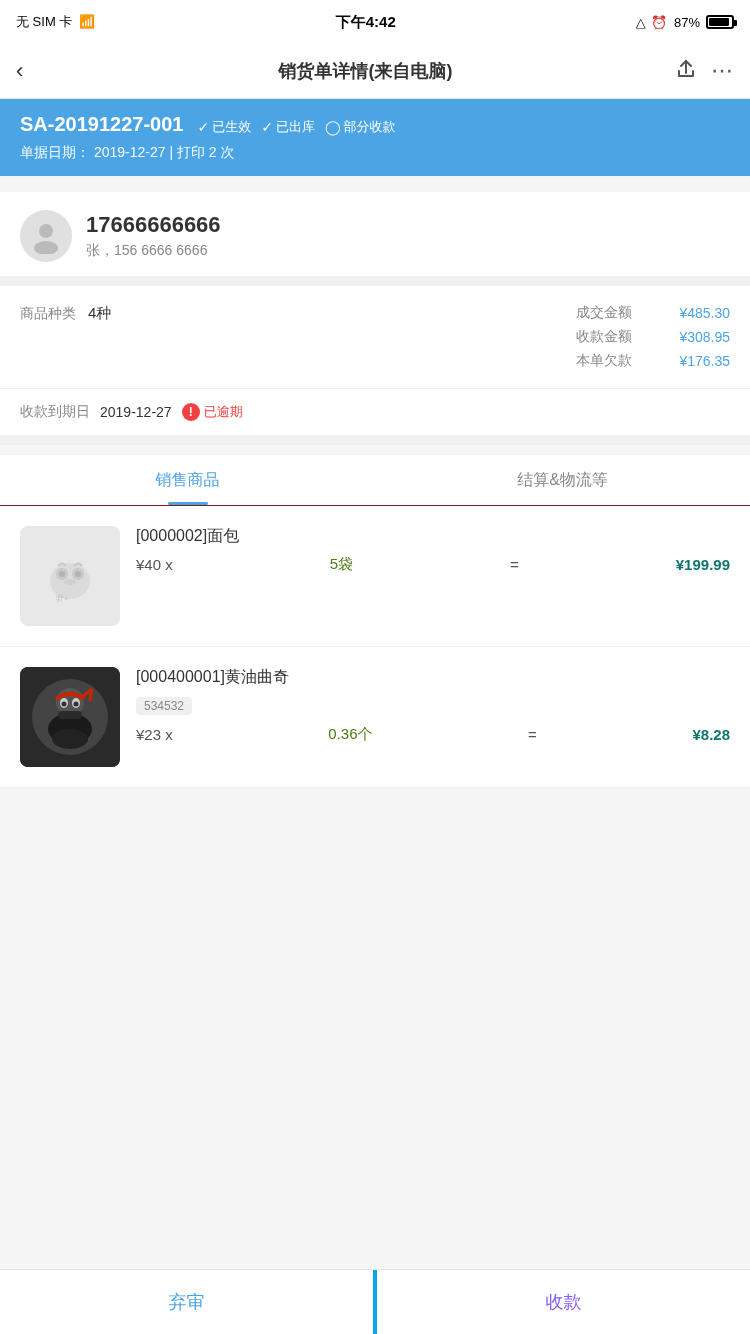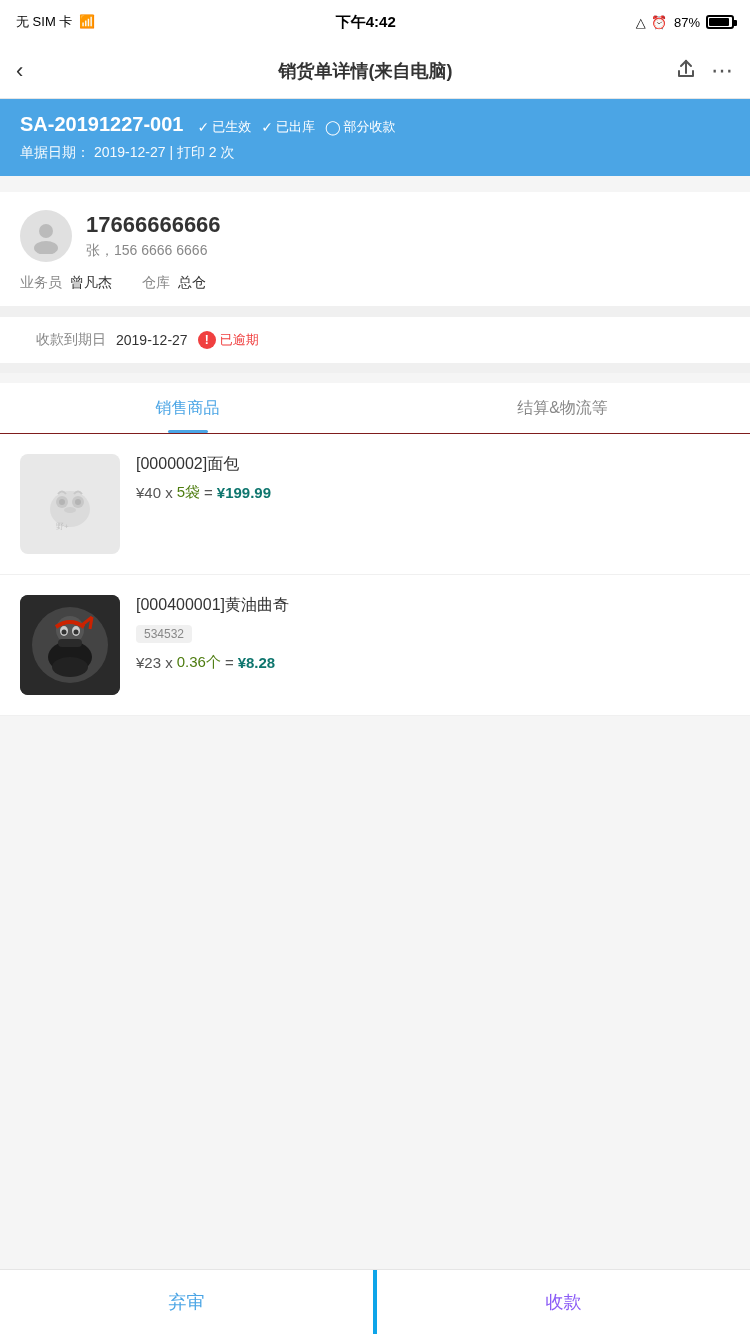--- a/index.html
+++ b/index.html
@@ -139,21 +139,21 @@
     .stat-row-label { color: #888; }
     .stat-row-value { color: #4ba5e5; font-weight: 500; min-width: 80px; text-align: right; }
 
     
     .due-date-section {
       background: #fff; padding: 14px 20px;
       border-top: 1px solid #f0f0f0;
     }
     .due-date-row {
       display: flex; align-items: center; gap: 10px;
-      font-size: 14px; color: #555; margin-left: 16px;
+      font-size: 14px; color: #555;
     }
     .due-date-label { color: #888; }
     .due-date-value { color: #333; }
     .overdue-badge {
       display: flex; align-items: center; gap: 4px;
       background: #fff; color: #f04040;
       font-size: 13px; font-weight: 500;
     }
     .overdue-icon {
       width: 18px; height: 18px; border-radius: 50%; background: #f04040;
@@ -200,21 +200,21 @@
       display: flex; align-items: center; justify-content: center;
     }
     .product-info { flex: 1; }
     .product-name { font-size: 16px; color: #333; font-weight: 500; margin-bottom: 8px; }
     .product-sku-badge {
       display: inline-block; background: #f0f0f0; color: #888;
       font-size: 12px; padding: 2px 8px; border-radius: 4px; margin-bottom: 10px;
     }
     .product-price-row {
       font-size: 15px; color: #555;
-      display: flex; align-items: center; gap: 4px;
+      display: flex; align-items: center; gap: 4px; justify-content: space-between;
     }
     .price-highlight { color: #4d7c0f; font-weight: 500; }
     .price-total { color: #0f766e; font-weight: 700; }
 
     
     .bottom-bar {
       position: fixed; bottom: 0; left: 0; width: 750px;
       height: 65px; background: #fff;
       border-top: 1px solid #e5e5e5;
       display: flex; align-items: center;
@@ -306,34 +306,46 @@
         <svg width="36" height="36" viewBox="0 0 36 36">
           <circle cx="18" cy="13" r="7" fill="#bbb"></circle>
           <ellipse cx="18" cy="30" rx="12" ry="7" fill="#bbb"></ellipse>
         </svg>
       </div>
       <div>
         <div class="customer-name">17666666666</div>
         <div class="customer-sub">张，156 6666 6666</div>
       </div>
     </div>
-    <div class="customer-meta">
-      <div class="meta-item">
-        <span class="meta-label">业务员</span>
-        <span class="meta-value">曾凡杰</span>
-      </div>
-      <div class="meta-item">
-        <span class="meta-label">仓库</span>
-        <span class="meta-value">总仓</span>
-      </div>
-    </div>
   </div>
 
   <div class="divider"></div>
 
+  <div class="stats-section">
+    <div class="stats-grid">
+      <div class="stats-left">
+        <span class="stats-label">商品种类</span>
+        <span class="stats-count">4种</span>
+      </div>
+      <div class="stats-right">
+        <div class="stat-row">
+          <span class="stat-row-label">成交金额</span>
+          <span class="stat-row-value">¥485.30</span>
+        </div>
+        <div class="stat-row">
+          <span class="stat-row-label">收款金额</span>
+          <span class="stat-row-value">¥308.95</span>
+        </div>
+        <div class="stat-row">
+          <span class="stat-row-label">本单欠款</span>
+          <span class="stat-row-value">¥176.35</span>
+        </div>
+      </div>
+    </div>
+  </div>
 
   <div class="due-date-section">
     <div class="due-date-row">
       <span class="due-date-label">收款到期日</span>
       <span class="due-date-value">2019-12-27</span>
       <span class="overdue-badge">
         <span class="overdue-icon">!</span>
         <span>已逾期</span>
       </span>
     </div>

